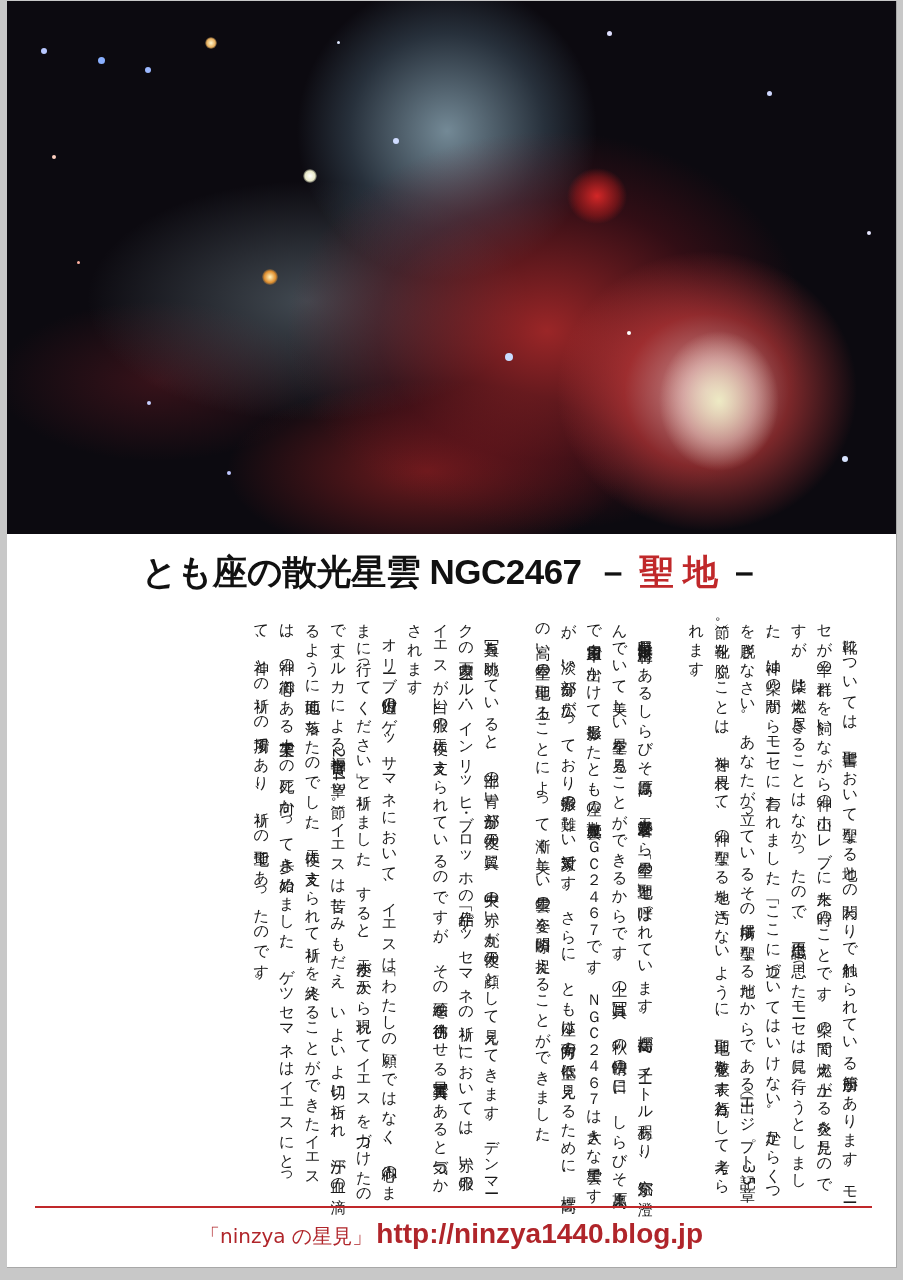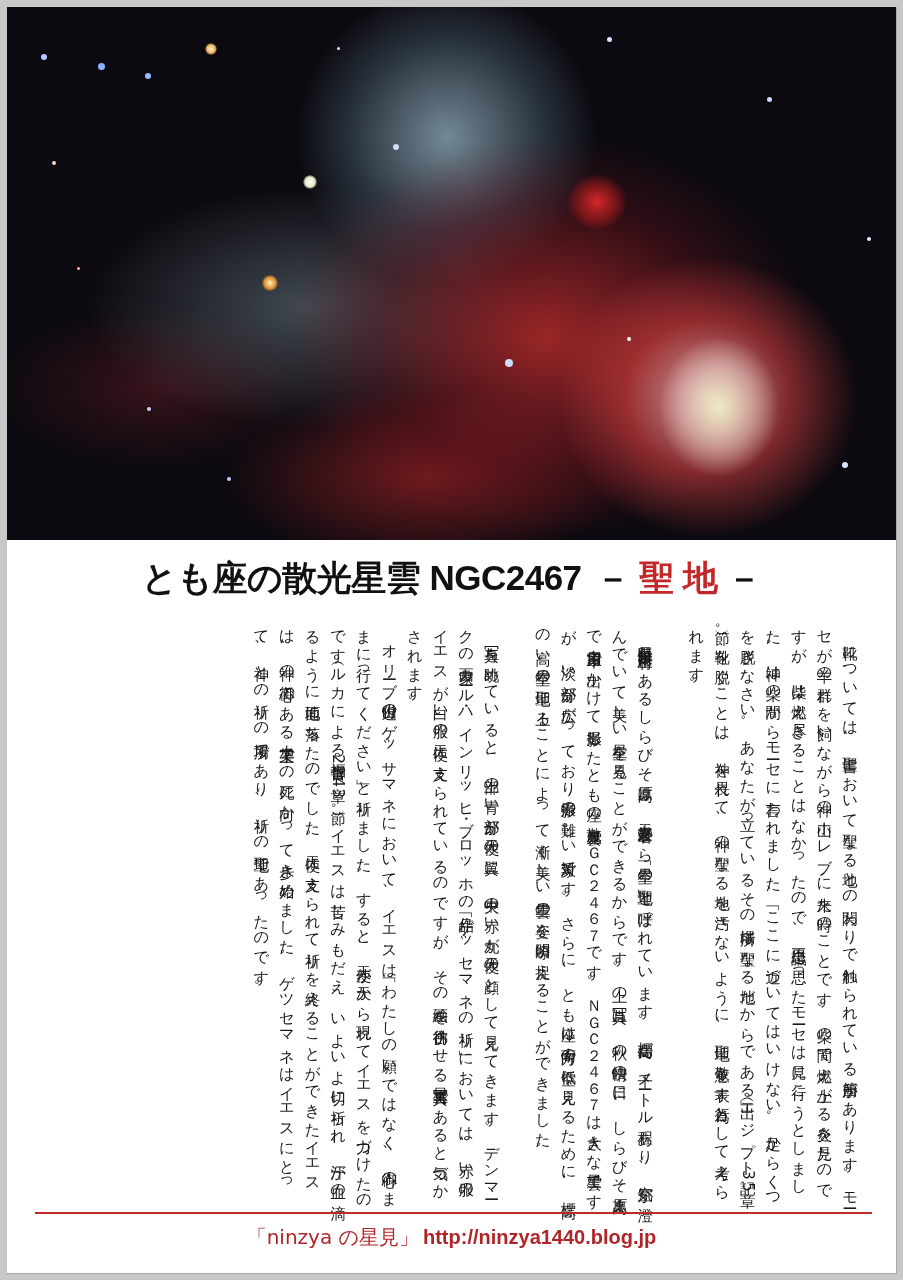--- a/index.html
+++ b/index.html
@@ -1,21 +1,21 @@
 <!DOCTYPE html>
 <html><head>
 <meta charset="utf-8">
 <style>
   html, body { margin:0; padding:0; }
   body {
     width:903px; height:1280px; background:#c8c8c8; position:relative; overflow:hidden;
     font-family:"DejaVu Sans", sans-serif;
   }
   .page {
-    position:absolute; left:7px; top:7px; width:889px; height:1266px;
+    position:absolute; left:7px; top:1px; width:889px; height:1266px;
     background:#ffffff; border-right:1px solid #a8a8a8; border-bottom:1px solid #a8a8a8;
   }
   .photo {
     position:absolute; left:0; top:0; width:889px; height:533px; overflow:hidden;
     background:
       radial-gradient(ellipse 60px 70px at 712px 400px, rgba(240,240,200,0.95), rgba(240,210,200,0.5) 60%, rgba(0,0,0,0) 100%),
       radial-gradient(ellipse 150px 140px at 700px 390px, rgba(230,180,180,0.85), rgba(200,60,60,0.6) 55%, rgba(0,0,0,0) 100%),
       radial-gradient(ellipse 30px 28px at 590px 195px, rgba(220,40,40,0.95), rgba(200,30,30,0.4) 70%, rgba(0,0,0,0) 100%),
       radial-gradient(ellipse 260px 200px at 540px 330px, rgba(190,45,45,0.8), rgba(120,20,30,0.35) 65%, rgba(0,0,0,0) 100%),
       radial-gradient(ellipse 150px 150px at 440px 130px, rgba(150,180,195,0.75), rgba(90,120,140,0.35) 65%, rgba(0,0,0,0) 100%),
@@ -40,21 +40,21 @@
   .body p { margin:0; text-indent:1em; }
   .body p.gap { margin-right:25.6px; }
   .rule {
     position:absolute; left:28px; top:1205px; width:837px; height:2px; background:#c0282a;
   }
   .footer {
     position:absolute; left:0; width:889px; top:1217px; text-align:center; color:#b0252a;
     white-space:nowrap;
   }
   .footer .blog { font-size:20px; font-family:"DejaVu Sans", sans-serif; }
-  .footer .url { font-size:20px; font-weight:bold; font-family:"Liberation Sans", sans-serif; margin-left:4px; }
+  .footer .url { font-size:28px; font-weight:bold; font-family:"Liberation Sans", sans-serif; margin-left:4px; }
 </style>
 </head>
 <body>
 
 <div class="page">
 
   <div class="photo">
     <span class="star" style="left:198px;top:36px;width:12px;height:12px;background:radial-gradient(#fff8d0,#e8b060 50%,rgba(0,0,0,0) 75%);"></span>
     <span class="star" style="left:296px;top:168px;width:14px;height:14px;background:radial-gradient(#ffffff,#e8e8c8 50%,rgba(0,0,0,0) 75%);"></span>
     <span class="star" style="left:255px;top:268px;width:16px;height:16px;background:radial-gradient(#fff4c0,#e09030 50%,rgba(0,0,0,0) 75%);"></span>

